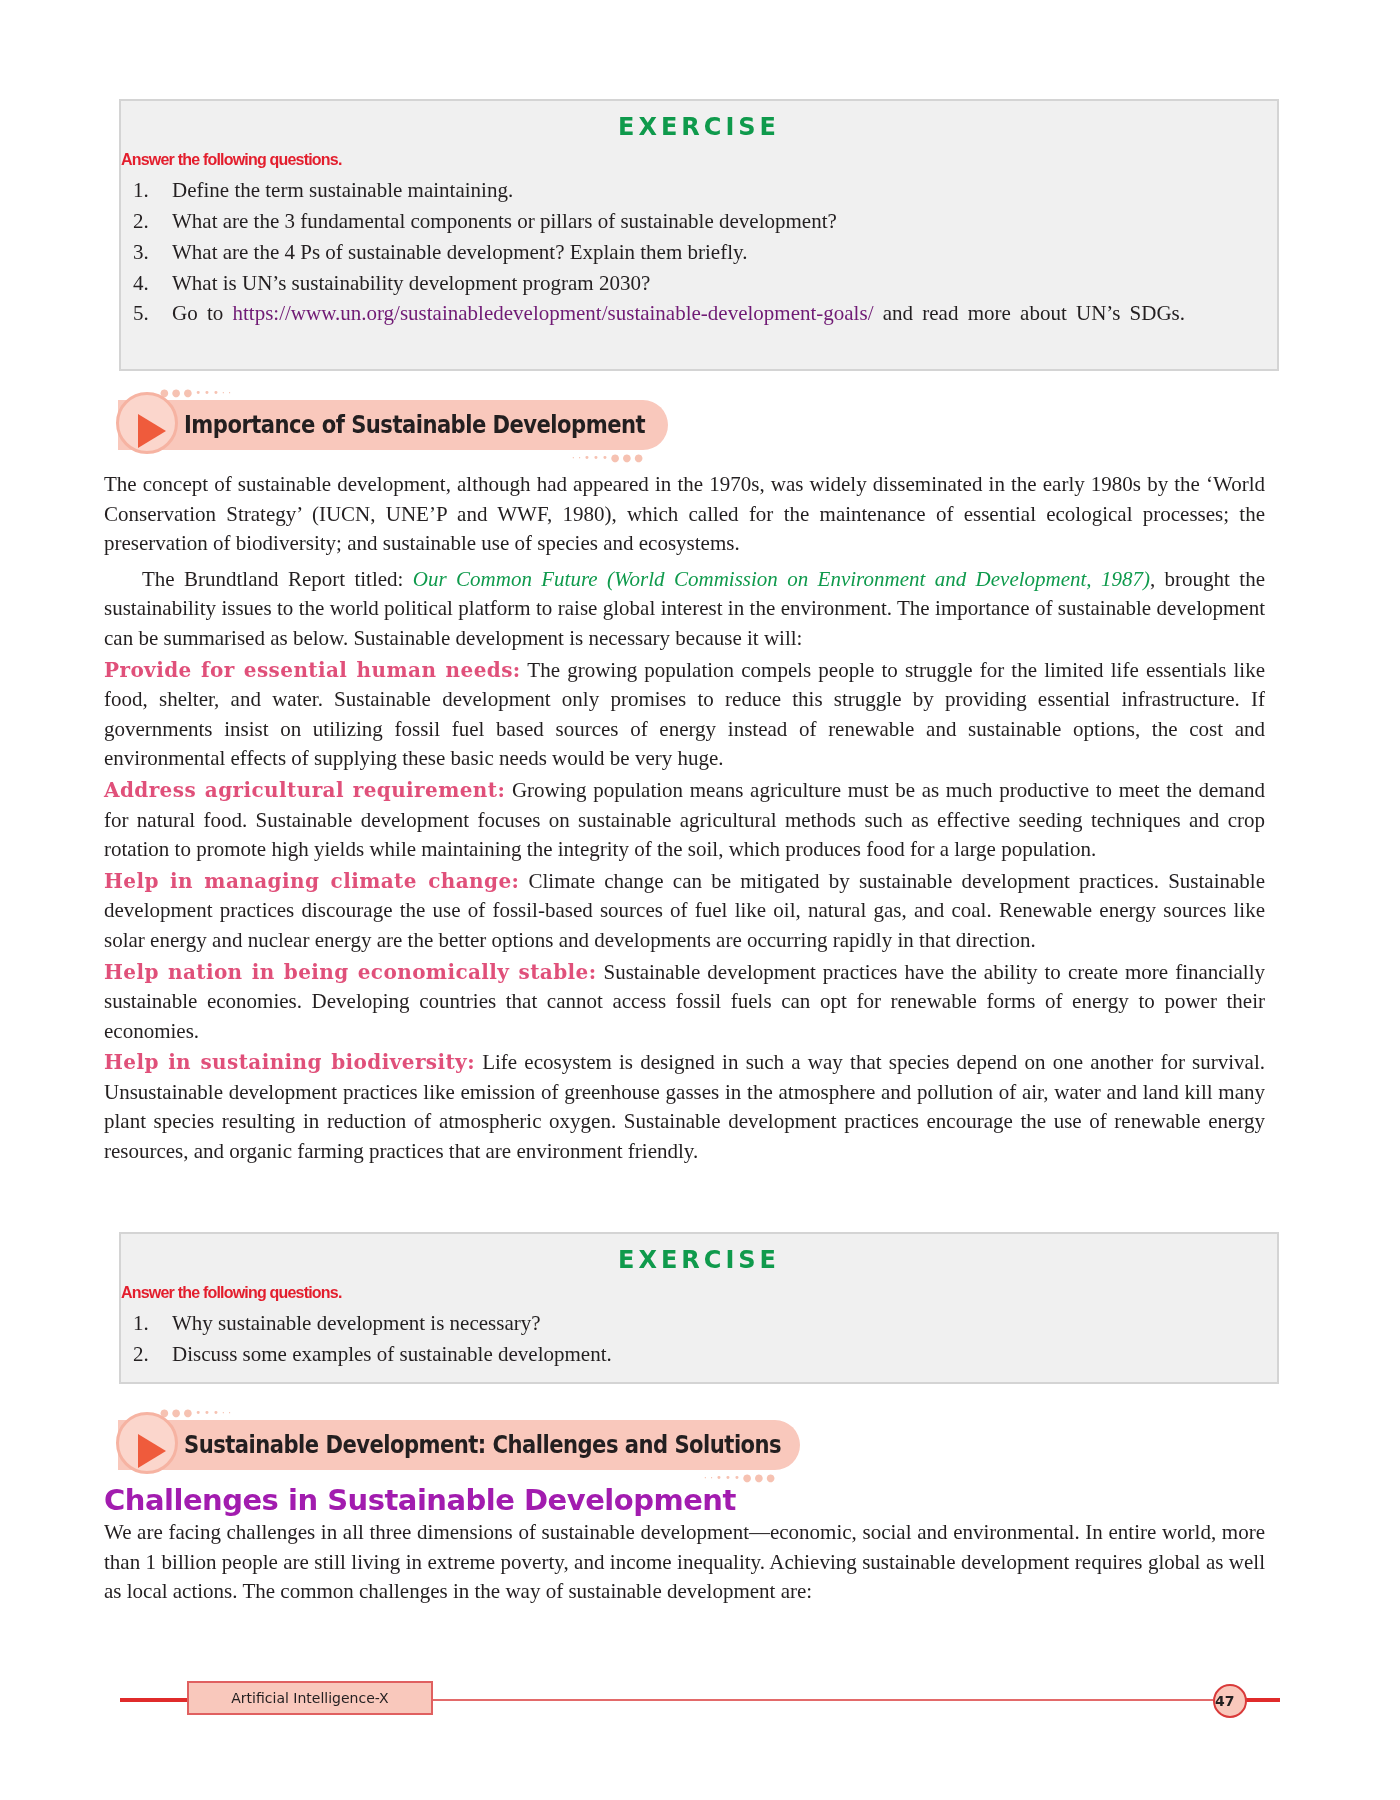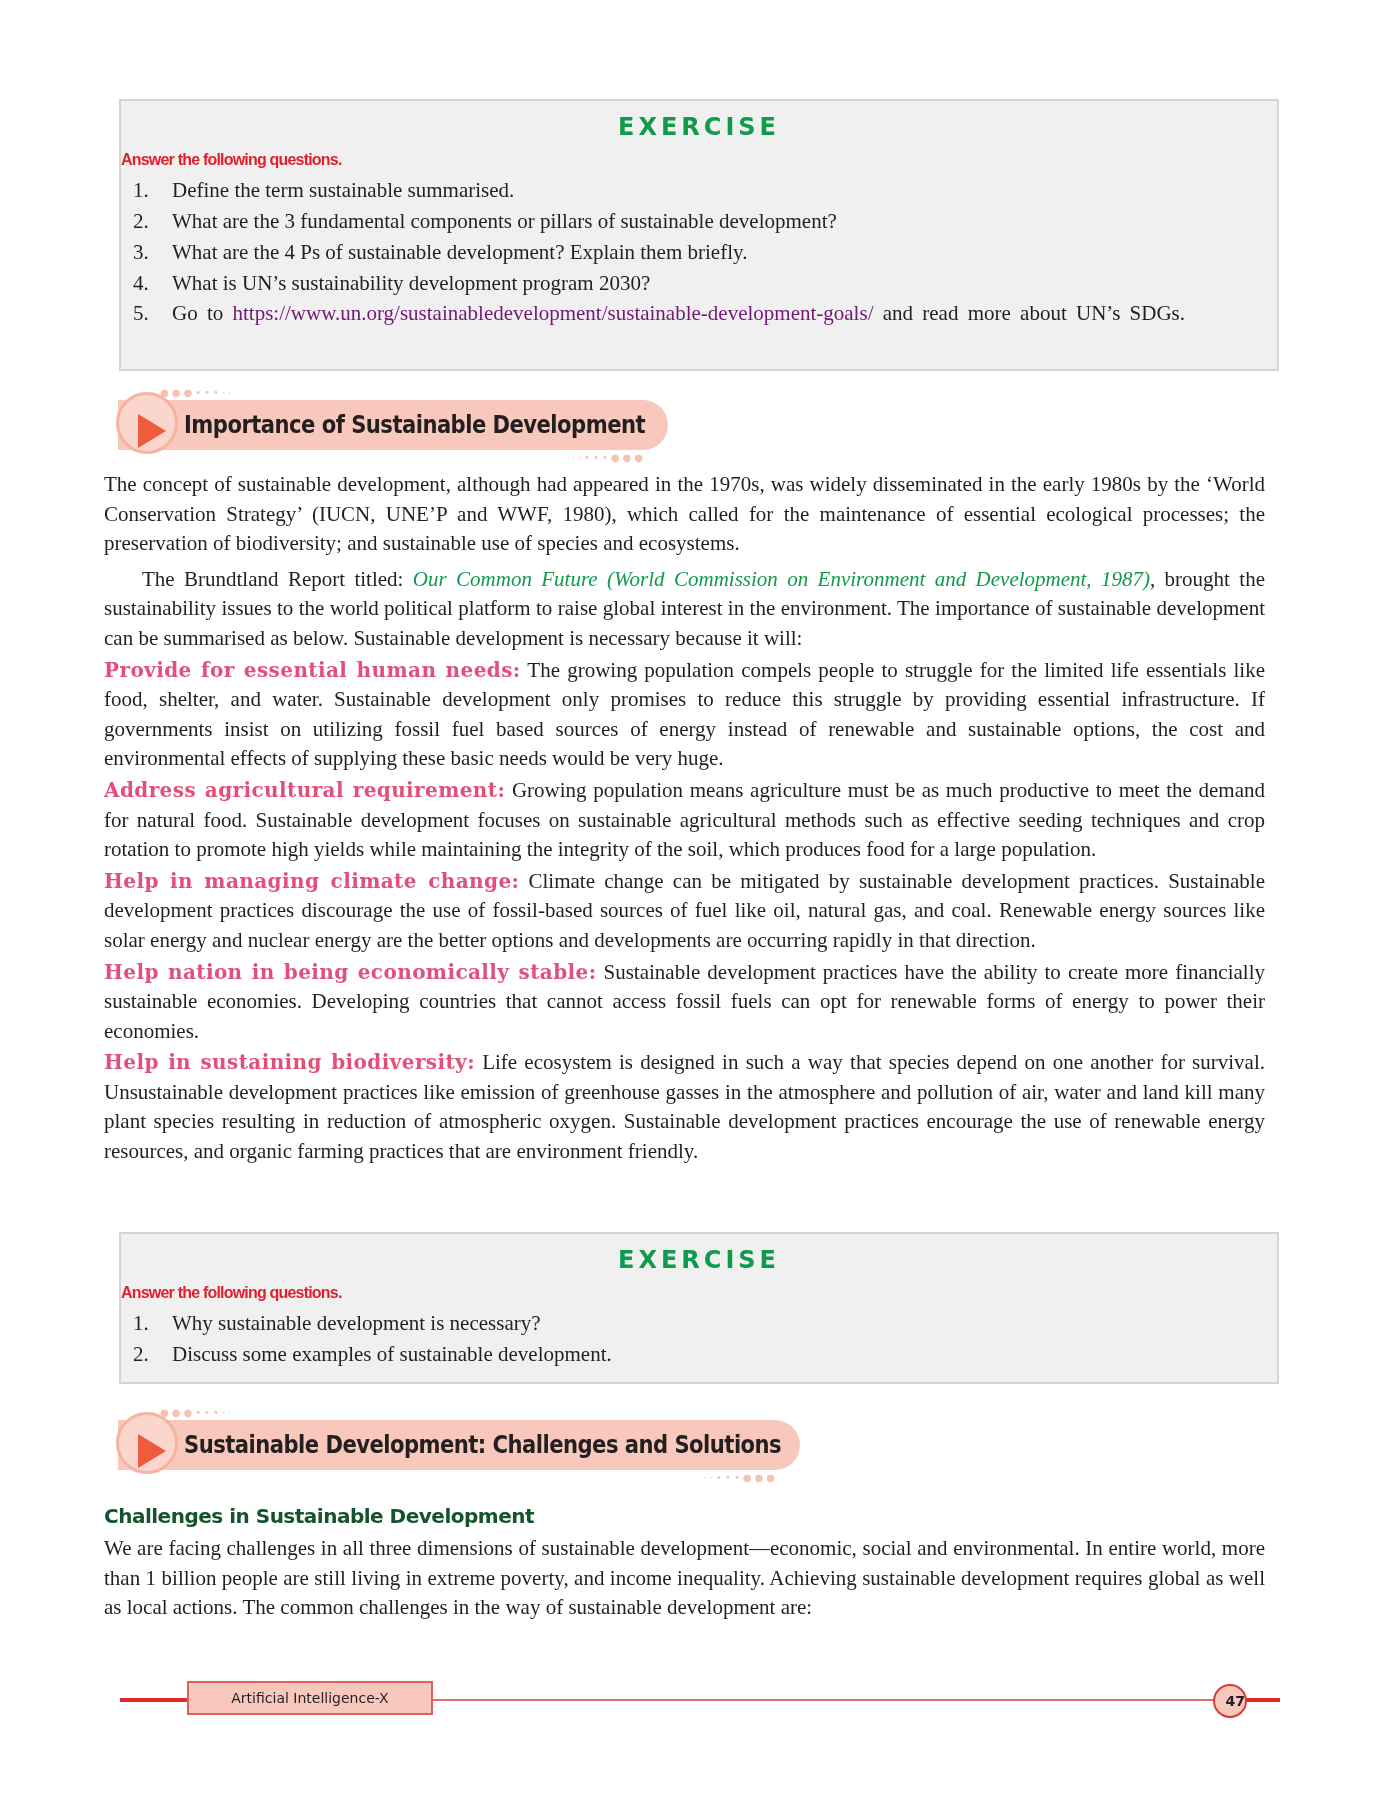--- a/index.html
+++ b/index.html
@@ -29,44 +29,44 @@
                transform-origin:left center; white-space:nowrap; }
   .dots-top { position:absolute; left:42px; top:-13px; font-size:10px; color:#f6c2b2; letter-spacing:3px; font-family:"DejaVu Sans", sans-serif; }
   .dots-bot { position:absolute; right:22px; bottom:-13px; font-size:10px; color:#f6c2b2; letter-spacing:3px; font-family:"DejaVu Sans", sans-serif; }
 
   .body-text { position:absolute; left:104px; width:1161px; font-family:"Liberation Serif", serif;
                font-size:21px; line-height:29.6px; text-align:justify; }
   .body-text p { margin:0; }
   .indent { text-indent:38px; margin-top:6px !important; }
   .term { color:#e0507a; font-weight:bold; font-family:"DejaVu Serif", serif; font-size:20px; letter-spacing:0.4px; }
   .green-it { color:#0f9a4c; font-style:italic; }
-  .blue-h { color:#14532d; font-family:"DejaVu Sans", sans-serif; font-weight:bold; font-size:20px;
-            letter-spacing:-0.5px; margin:16px 0 2px 0; line-height:32px; }
+  .blue-h { color:#a21caf; font-family:"DejaVu Sans", sans-serif; font-weight:bold; font-size:29px;
+            letter-spacing:-0.5px; margin:0 0 2px 0; line-height:32px; }
   .gap { margin-top:2px !important; }
 
   .footer-thick-l { position:absolute; left:120px; top:1698px; width:68px; height:4px; background:#e02b2b; }
   .footer-thin { position:absolute; left:433px; top:1699px; width:780px; height:2px; background:#e36a6a; }
   .footer-thick-r { position:absolute; left:1246px; top:1698px; width:34px; height:4px; background:#e02b2b; }
   .footer-box { position:absolute; left:187px; top:1681px; width:246px; height:34px; background:#f9c8bc;
                 border:2px solid #e06060; box-sizing:border-box; text-align:center; line-height:30px;
                 font-family:"DejaVu Sans", sans-serif; font-size:14px; color:#231f20; }
   .page-num { position:absolute; left:1213px; top:1684px; width:34px; height:34px; border-radius:50%;
-              background:#f9c8bc; border:2px solid #d93a3a; box-sizing:border-box; text-align:right;
+              background:#f9c8bc; border:2px solid #d93a3a; box-sizing:border-box; text-align:left;
               line-height:30px; font-family:"DejaVu Sans", sans-serif; font-weight:bold; font-size:14px; }
 </style>
 </head>
 <body>
 
 <div class="exbox" style="top:99px; height:272px;">
   <div class="ex-title">EXERCISE</div>
   <div class="ex-sub">Answer the following questions.</div>
   <ul class="ex-list">
     <li>
       <span class="num">1.</span>
-      <span class="txt">Define the term sustainable summarised.</span>
+      <span class="txt">Define the term sustainable maintaining.</span>
     </li>
     <li>
       <span class="num">2.</span>
       <span class="txt">What are the 3 fundamental components or pillars of sustainable development?</span>
     </li>
     <li>
       <span class="num">3.</span>
       <span class="txt">What are the 4 Ps of sustainable development? Explain them briefly.</span>
     </li>
     <li>

